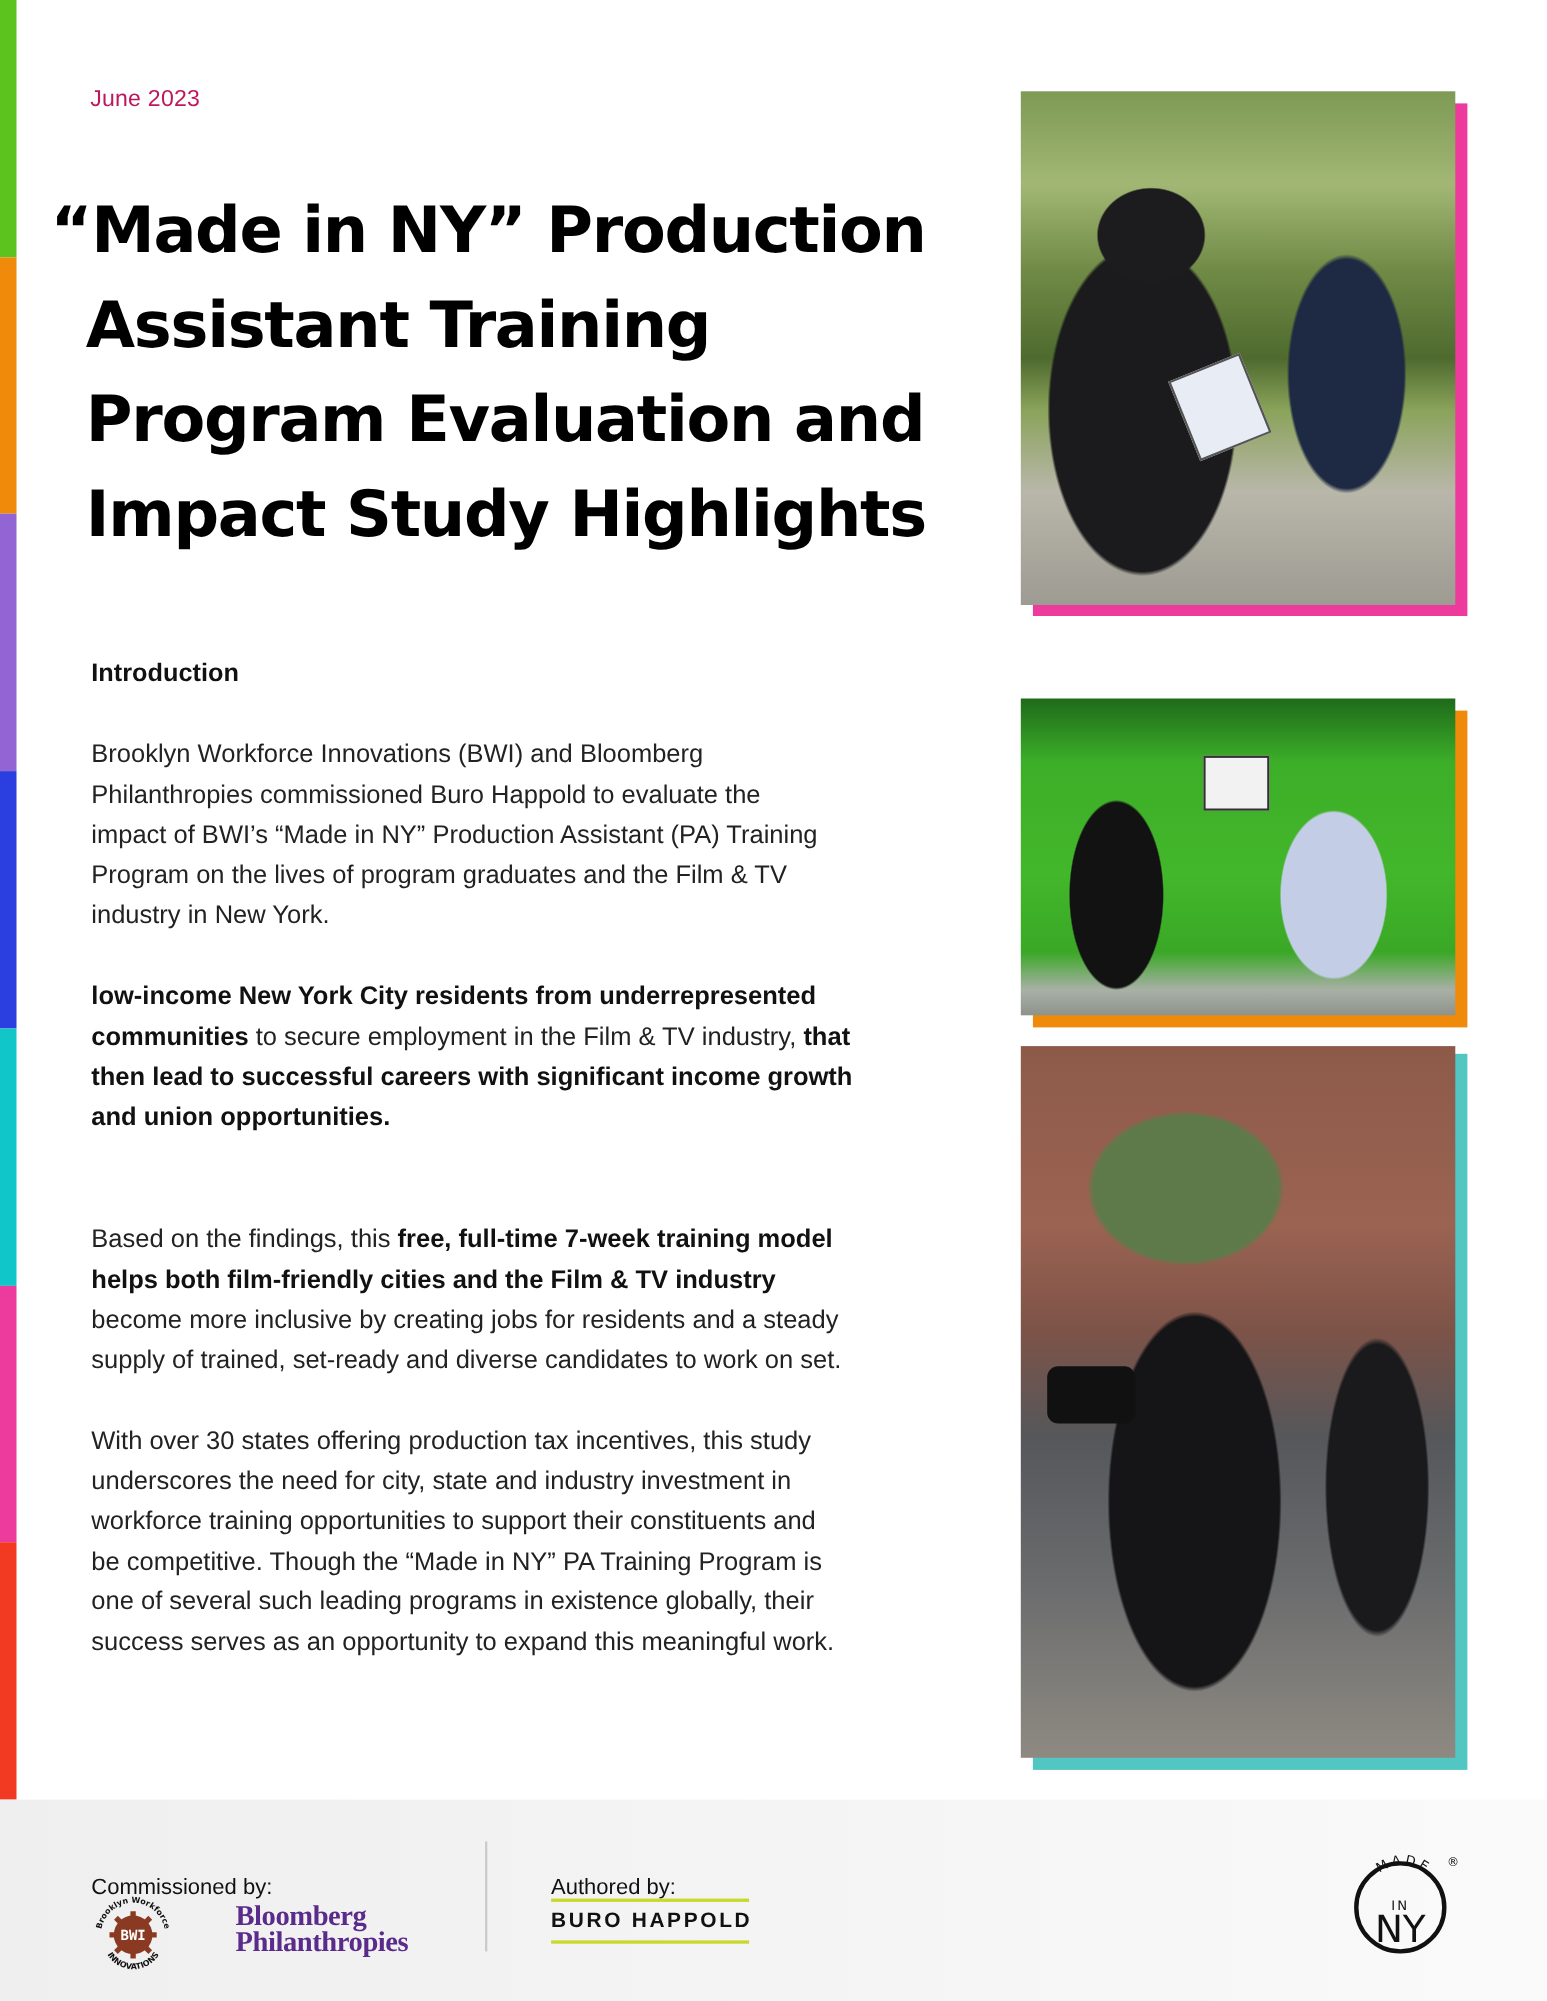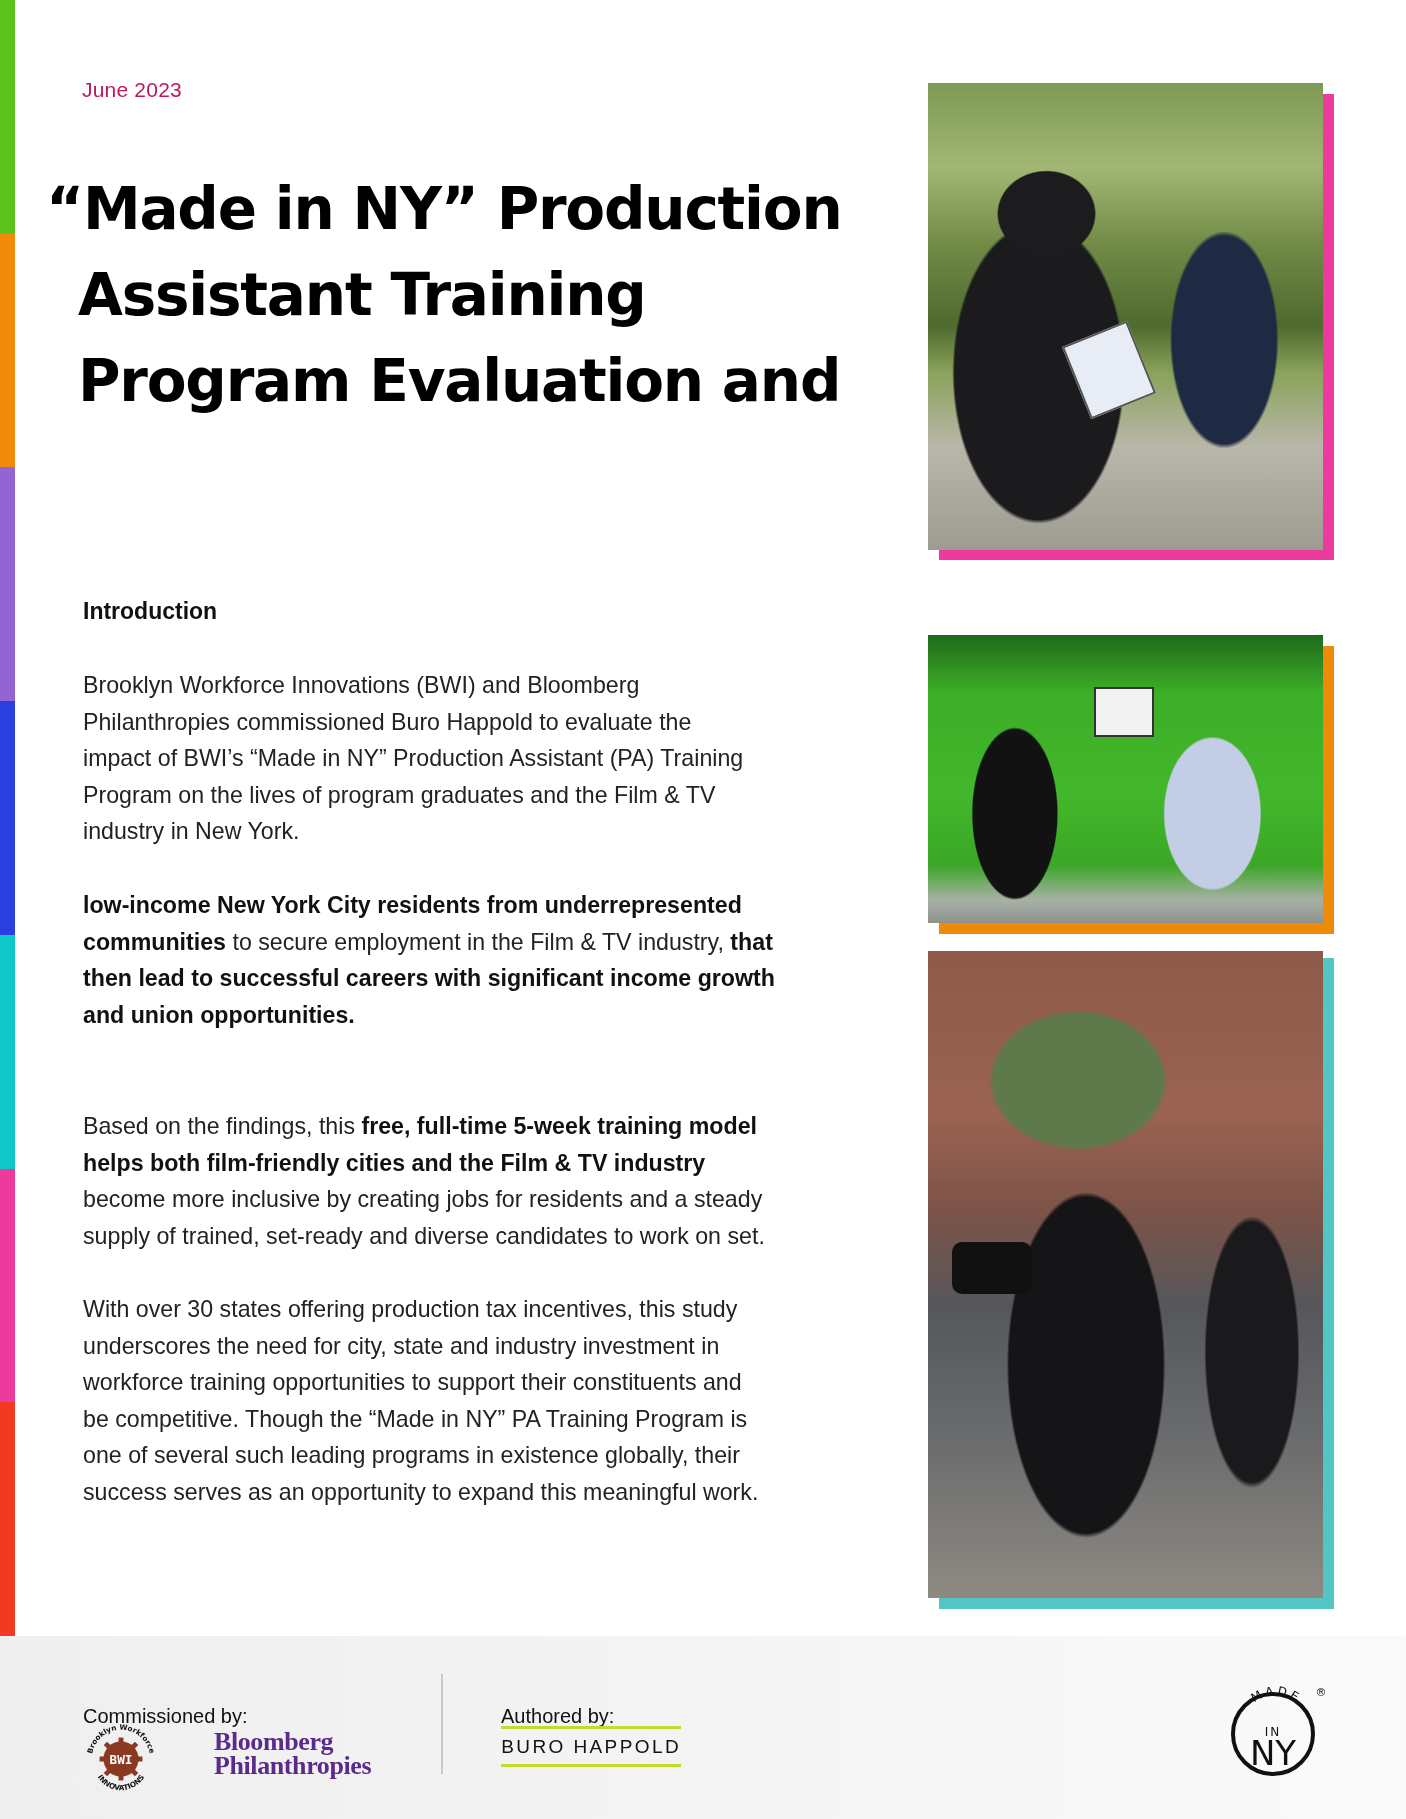--- a/index.html
+++ b/index.html
@@ -66,21 +66,21 @@
   .ft-authored { left: 501px; top: 45px; }
   .ft-divider { position: absolute; left: 441px; top: 38px; width: 2px; height: 100px; background: #c9c9c9; }
 
   .bwi-logo { position: absolute; left: 82px; top: 84px; width: 78px; height: 78px; }
   .bloomberg { position: absolute; left: 214px; top: 94px; font-family: "Liberation Serif", "DejaVu Serif", serif; font-weight: bold;
                font-size: 26px; line-height: 24px; color: #5b2b8c; letter-spacing: -0.4px; }
   .bloomberg .l { display: block; }
 
   .buro { position: absolute; left: 501px; top: 90px; width: 180px; }
   .buro .line { height: 3px; background: #c8d92a; }
-  .buro .text { font-weight: normal; font-size: 19px; letter-spacing: 2.4px; color: #111; padding: 7px 0 6px 0; white-space: nowrap; text-align: right; }
+  .buro .text { font-weight: bold; font-size: 19px; letter-spacing: 2.4px; color: #111; padding: 7px 0 6px 0; white-space: nowrap; }
 
   .miny { position: absolute; left: 1221px; top: 40px; width: 110px; height: 110px; }
 </style>
 </head>
 <body>
 
 <div class="stripe" id="stripe">
     <div class="stripe-seg" style="background: rgb(92, 195, 30);"></div>
     <div class="stripe-seg" style="background: rgb(240, 138, 10);"></div>
     <div class="stripe-seg" style="background: rgb(147, 101, 212);"></div>
@@ -89,39 +89,40 @@
     <div class="stripe-seg" style="background: rgb(236, 59, 156);"></div>
     <div class="stripe-seg" style="background: rgb(242, 58, 34);"></div>
   </div>
 
 <div class="date">June 2023</div>
 
 <h1 class="title">
   <span class="l">“Made in NY” Production</span>
   <span class="l indent">Assistant Training</span>
   <span class="l indent">Program Evaluation and</span>
+  <span class="l indent">Impact Study Highlights</span>
 </h1>
 
 <h2 class="intro-h">Introduction</h2>
 
 <div class="body p1">
     <span class="l"><span>Brooklyn Workforce Innovations (BWI) and Bloomberg</span></span>
     <span class="l"><span>Philanthropies commissioned Buro Happold to evaluate the</span></span>
     <span class="l"><span>impact of BWI’s “Made in NY” Production Assistant (PA) Training</span></span>
     <span class="l"><span>Program on the lives of program graduates and the Film &amp; TV</span></span>
     <span class="l"><span>industry in New York.</span></span>
   </div>
 <div class="body p2">
     <span class="l"><b>low-income New York City residents from underrepresented</b></span>
     <span class="l"><b>communities</b><span> to secure employment in the Film &amp; TV industry, </span><b>that</b></span>
     <span class="l"><b>then lead to successful careers with significant income growth</b></span>
     <span class="l"><b>and union opportunities.</b></span>
   </div>
 <div class="body p3">
-    <span class="l"><span>Based on the findings, this </span><b>free, full-time 5-week training model</b></span>
+    <span class="l"><span>Based on the findings, this </span><b>free, full-time 7-week training model</b></span>
     <span class="l"><b>helps both film-friendly cities and the Film &amp; TV industry</b></span>
     <span class="l"><span>become more inclusive by creating jobs for residents and a steady</span></span>
     <span class="l"><span>supply of trained, set-ready and diverse candidates to work on set.</span></span>
   </div>
 <div class="body p4">
     <span class="l"><span>With over 30 states offering production tax incentives, this study</span></span>
     <span class="l"><span>underscores the need for city, state and industry investment in</span></span>
     <span class="l"><span>workforce training opportunities to support their constituents and</span></span>
     <span class="l"><span>be competitive. Though the “Made in NY” PA Training Program is</span></span>
     <span class="l"><span>one of several such leading programs in existence globally, their</span></span>

